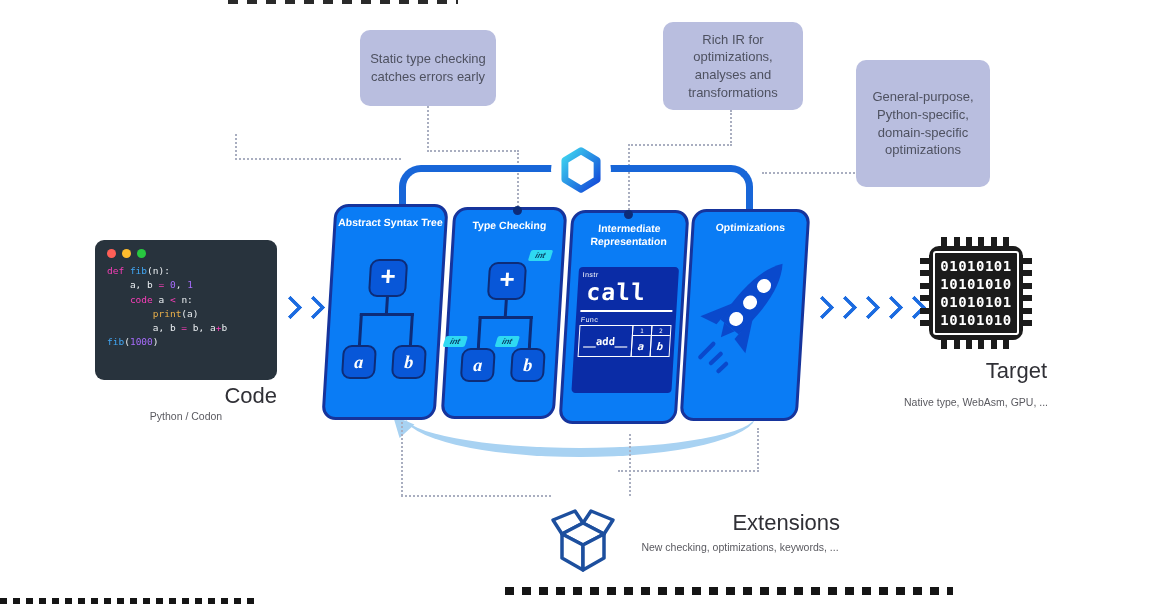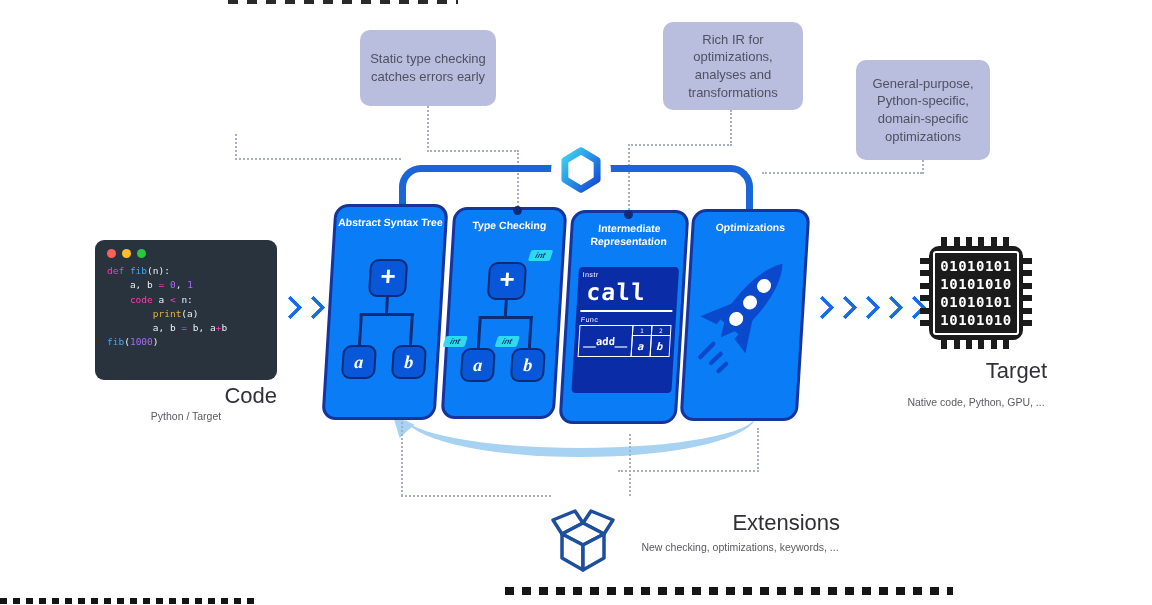--- a/index.html
+++ b/index.html
@@ -119,21 +119,21 @@
   <div class="artifact artifact-top"></div>
   <div class="artifact artifact-bl"></div>
   <div class="artifact artifact-br"></div>
 
   <div class="callout" style="left:360px;top:30px;width:136px;height:76px;">
     <span>Static type checking catches errors early</span>
   </div>
   <div class="callout" style="left:663px;top:22px;width:140px;height:88px;">
     <span>Rich IR for optimizations, analyses and transformations</span>
   </div>
-  <div class="callout" style="left:856px;top:60px;width:134px;height:100px;">
+  <div class="callout" style="left:856px;top:60px;width:134px;height:127px;">
     <span>General-purpose, Python-specific, domain-specific optimizations</span>
   </div>
 
   <div class="dl dl-v" style="left:235px;top:134px;height:26px;"></div>
   <div class="dl dl-h" style="left:235px;top:158px;width:166px;"></div>
   <div class="dl dl-v" style="left:427px;top:106px;height:46px;"></div>
   <div class="dl dl-h" style="left:427px;top:150px;width:92px;"></div>
   <div class="dl dl-v" style="left:517px;top:150px;height:60px;"></div>
   <div class="dl dl-v" style="left:730px;top:110px;height:36px;"></div>
   <div class="dl dl-h" style="left:628px;top:144px;width:104px;"></div>
@@ -165,21 +165,21 @@
     <div class="code-lines">
         <div class="code-line"><span class="tok-kw">def </span><span class="tok-fn">fib</span><span class="tok-pl">(n):</span></div>
         <div class="code-line"><span class="tok-pl">    a, b </span><span class="tok-op">= </span><span class="tok-num">0</span><span class="tok-pl">, </span><span class="tok-num">1</span></div>
         <div class="code-line"><span class="tok-kw">    code </span><span class="tok-pl">a </span><span class="tok-op">&lt; </span><span class="tok-pl">n:</span></div>
         <div class="code-line"><span class="tok-bi">        print</span><span class="tok-pl">(a)</span></div>
         <div class="code-line"><span class="tok-pl">        a, b </span><span class="tok-op">= </span><span class="tok-pl">b, a</span><span class="tok-op">+</span><span class="tok-pl">b</span></div>
         <div class="code-line"><span class="tok-fn">fib</span><span class="tok-pl">(</span><span class="tok-num">1000</span><span class="tok-pl">)</span></div>
       </div>
   </div>
   <div class="big-label" style="left:95px;top:383px;width:182px;">Code</div>
-  <div class="sub-label" style="left:95px;top:410px;width:182px;">Python / Target</div>
+  <div class="sub-label" style="left:95px;top:410px;width:182px;">Python / Codon</div>
 
   <div class="chev-group" style="left:282px;top:299px;">
     <span class="chev"></span>
     <span class="chev"></span>
     <span class="chev"></span>
   </div>
   <div class="chev-group" style="left:814px;top:299px;">
     <span class="chev"></span>
     <span class="chev"></span>
     <span class="chev"></span>
@@ -257,21 +257,21 @@
     <div class="chip-body">
       <div class="chip-inner">
         <div class="chip-line">01010101</div>
         <div class="chip-line">10101010</div>
         <div class="chip-line">01010101</div>
         <div class="chip-line">10101010</div>
       </div>
     </div>
   </div>
   <div class="big-label" style="left:905px;top:358px;width:142px;">Target</div>
-  <div class="sub-label" style="left:880px;top:396px;width:192px;">Native code, Python, GPU, ...</div>
+  <div class="sub-label" style="left:880px;top:396px;width:192px;">Native type, WebAsm, GPU, ...</div>
 
   <div class="swoosh"></div>
   <div class="swoosh-head"></div>
 
   <div class="dl dl-v" style="left:401px;top:422px;height:74px;"></div>
   <div class="dl dl-h" style="left:401px;top:495px;width:150px;"></div>
   <div class="dl dl-v" style="left:629px;top:434px;height:62px;"></div>
   <div class="dl dl-v" style="left:757px;top:428px;height:44px;"></div>
   <div class="dl dl-h" style="left:618px;top:470px;width:141px;"></div>
 

